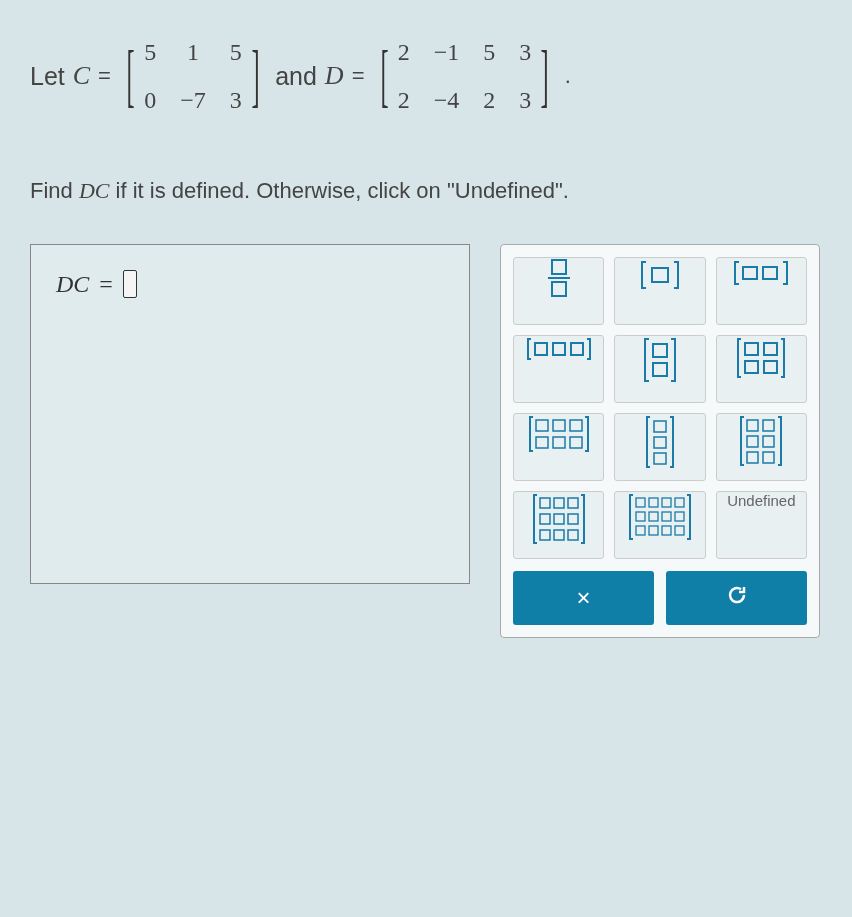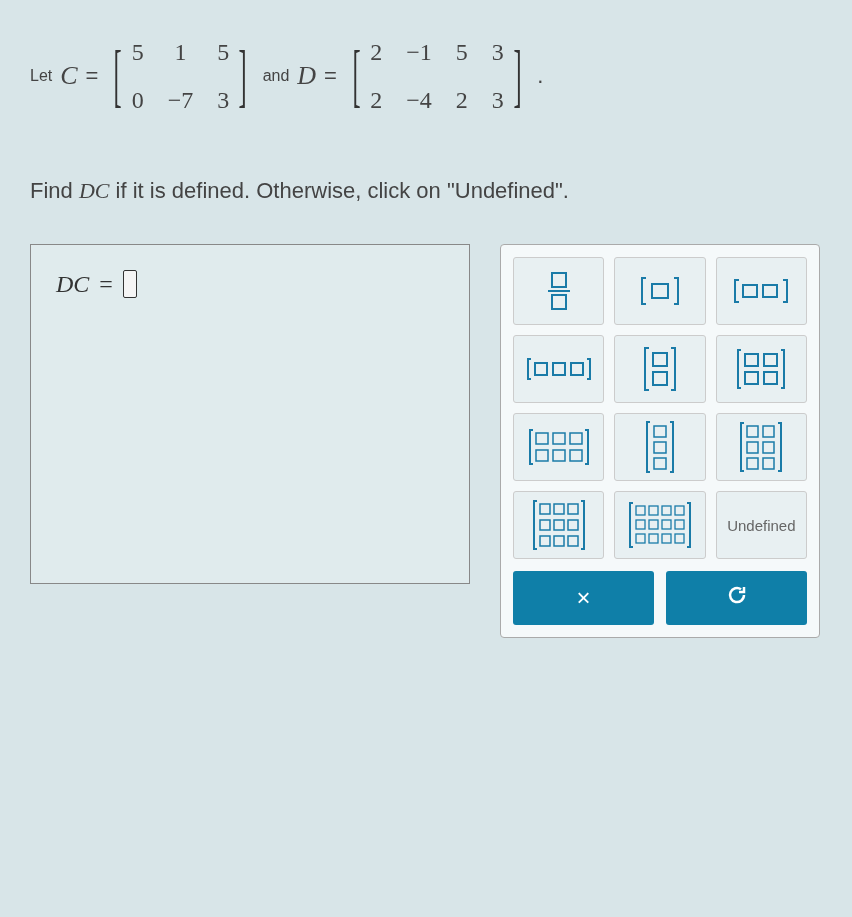--- a/index.html
+++ b/index.html
@@ -89,21 +89,21 @@
       display: grid;
       grid-template-columns: repeat(3, 1fr);
       gap: 10px;
     }
     .tool-btn {
       height: 68px;
       background: #e8f0f2;
       border: 1px solid #ccc;
       border-radius: 3px;
       display: flex;
-      align-items: center;
+      align-items: flex-start;
       justify-content: center;
       cursor: pointer;
       font-size: 13px;
       color: #1a7ba8;
     }
     .tool-btn svg { display: block; }
     .undefined-btn {
       font-size: 15px;
       color: #666;
     }
@@ -118,21 +118,21 @@
       background: #0f7fa8;
       border: none;
       border-radius: 3px;
       color: white;
       font-size: 24px;
       cursor: pointer;
       display: flex;
       align-items: center;
       justify-content: center;
     }
-    .let-text { font-size: 16px; }
+    .let-text { font-size: 25px; }
     .var-c, .var-d { font-family: 'Times New Roman', serif; font-style: italic; font-size: 26px; }
   </style>
 </head>
 <body>
 
 <div class="problem-text">
   <div class="matrix-line">
     <span class="let-text">Let</span>
     <span class="var-c">C</span>
     <span>=</span>

